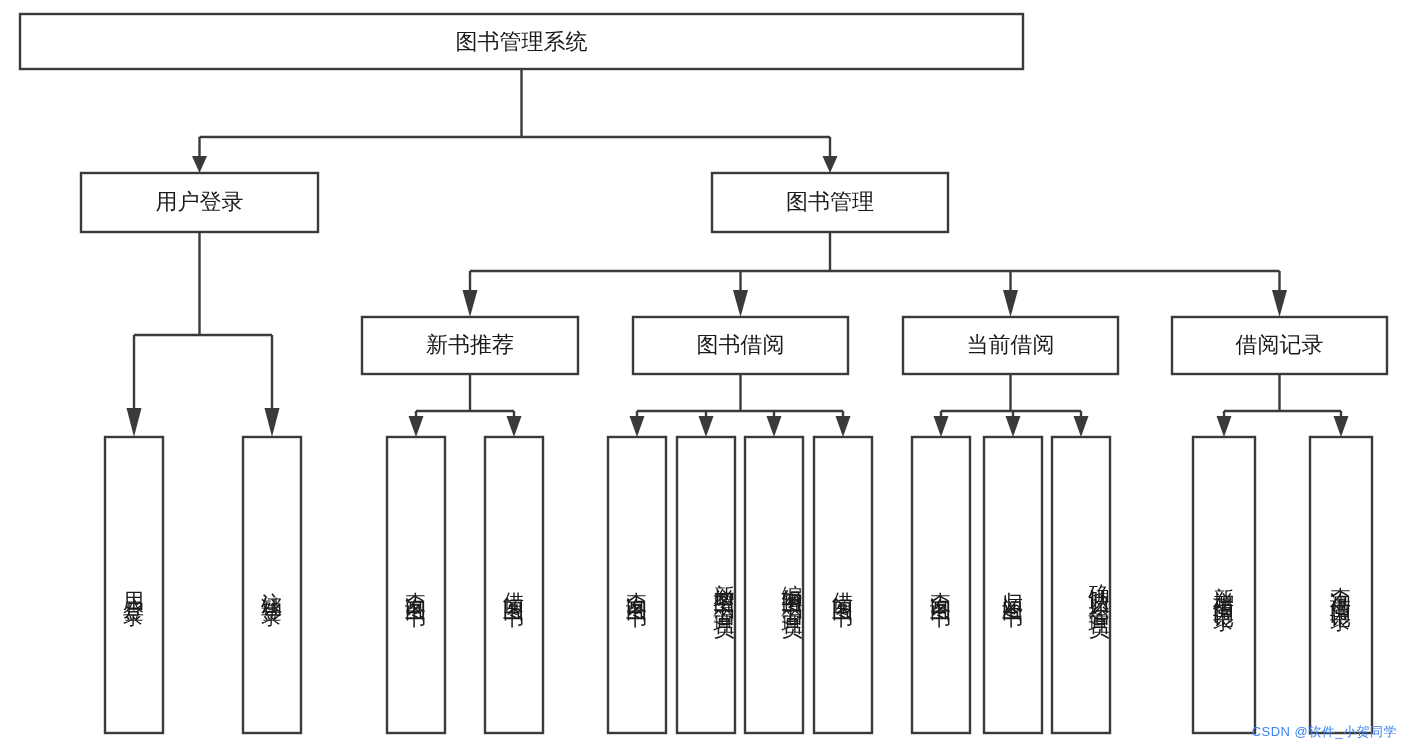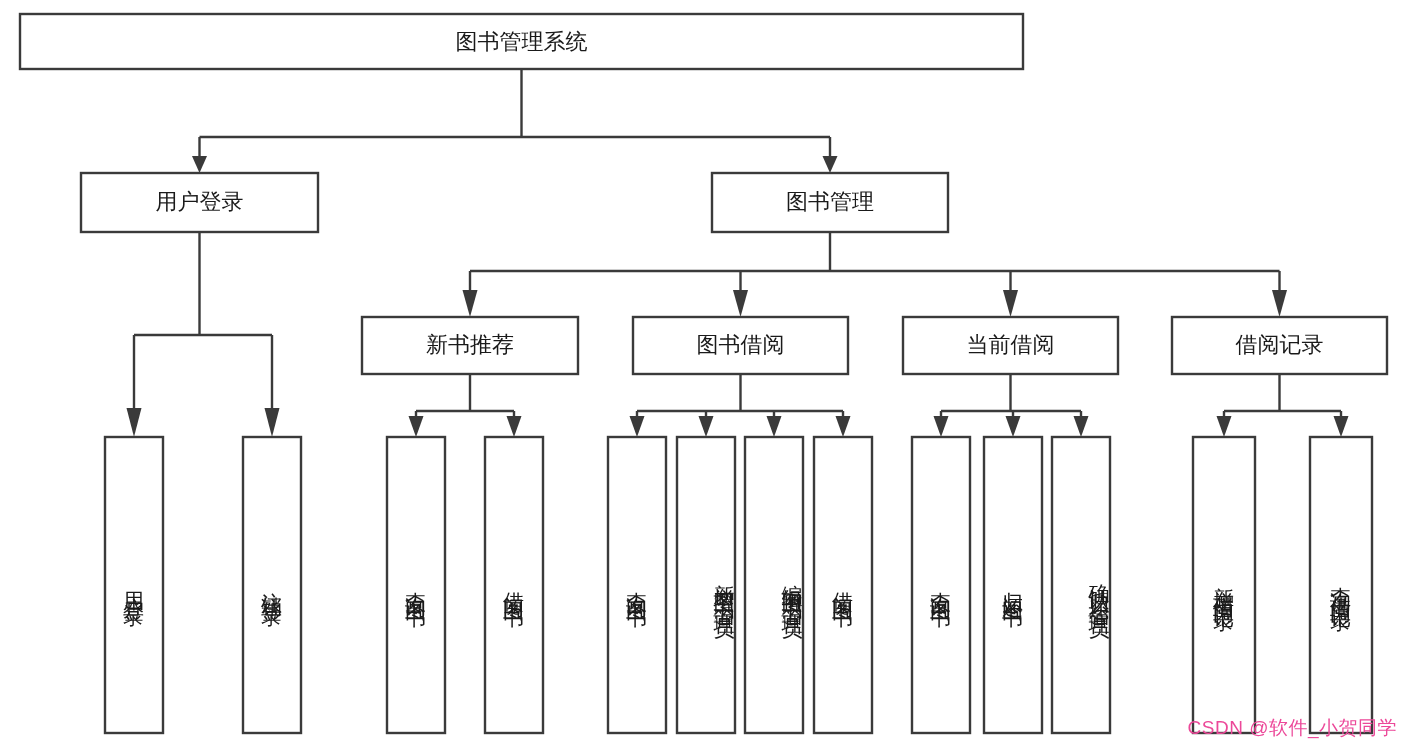--- a/index.html
+++ b/index.html
@@ -66,22 +66,22 @@
     pointer-events: none;
   }
   .leaf-label.center-v {
     align-items: center;
   }
   .watermark {
     position: absolute;
     right: 8px;
     bottom: 6px;
     font-family: "Liberation Sans", "DejaVu Sans", sans-serif;
-    font-size: 19px;
-    color: #ec4899;
+    font-size: 13px;
+    color: #3b82f6;
     white-space: nowrap;
     letter-spacing: 0.5px;
   }
 </style>
 </head>
 <body>
 
 <div id="diagram-root">
 
   <svg id="flow" viewBox="0 0 1405 747">

